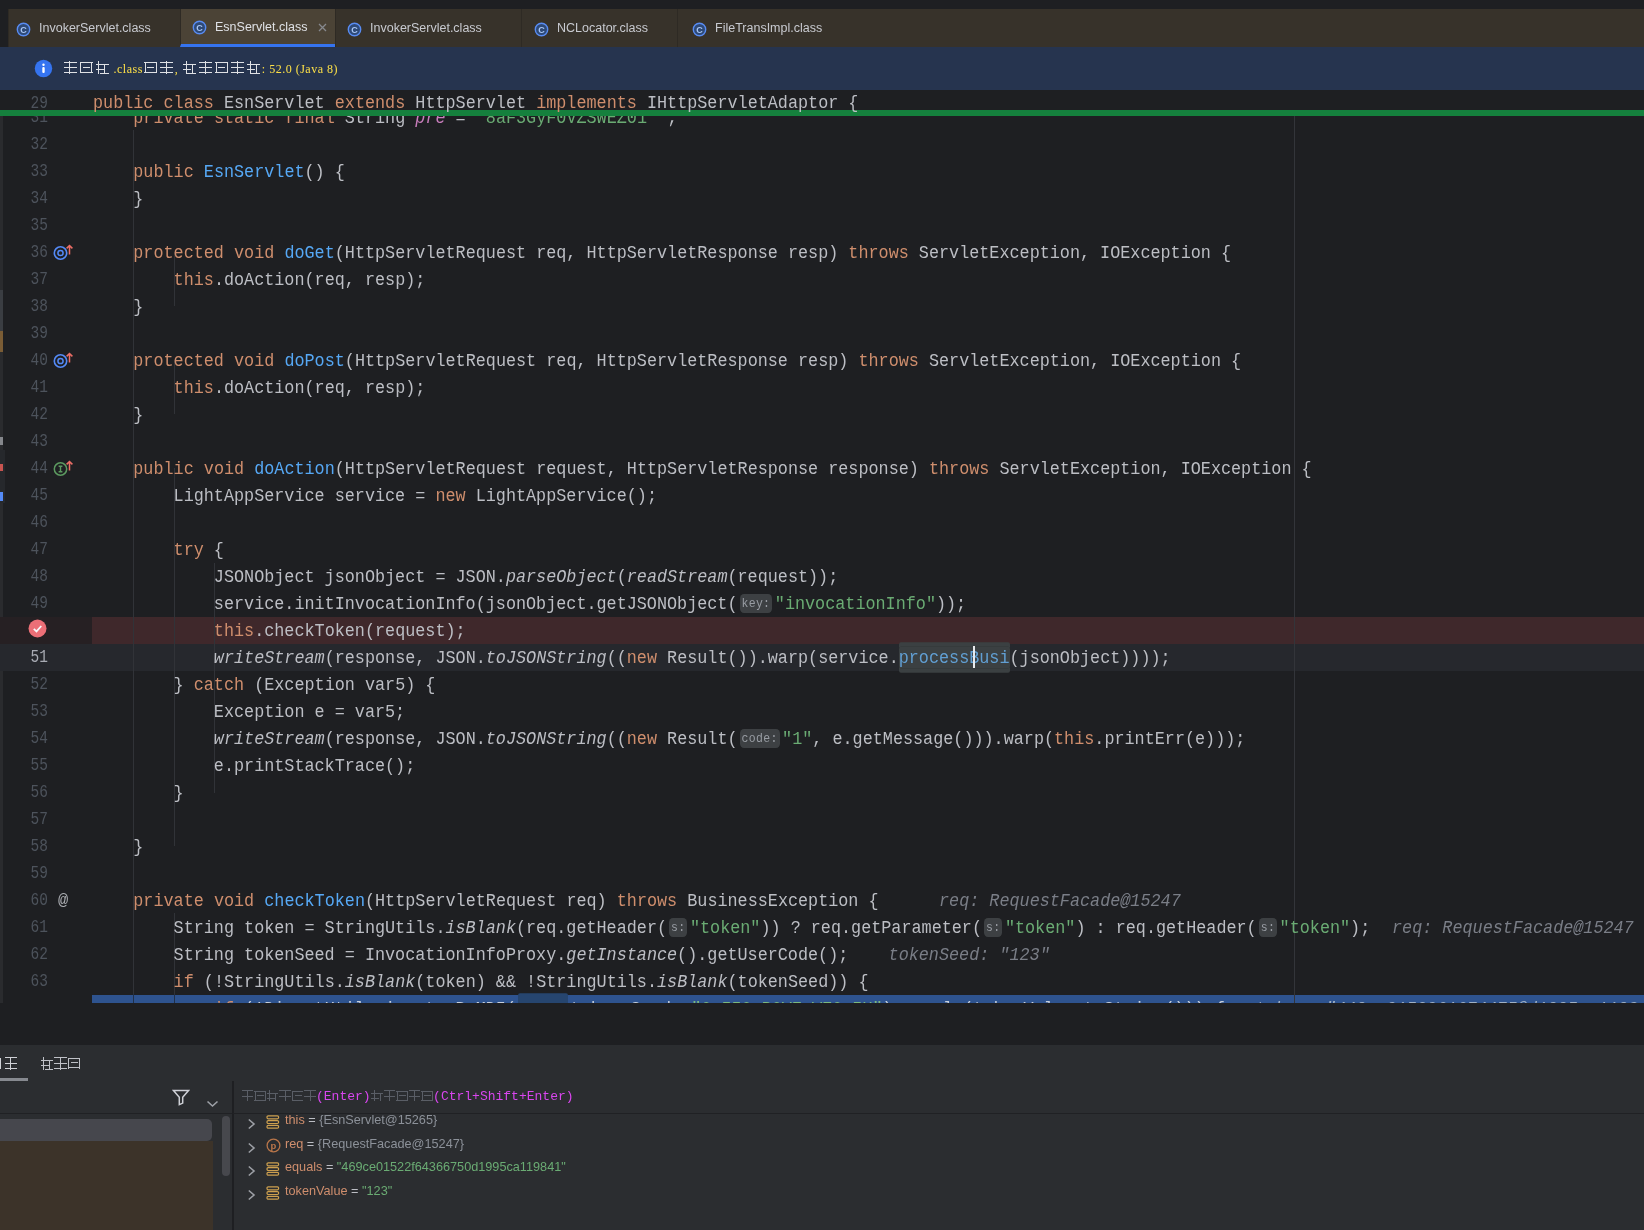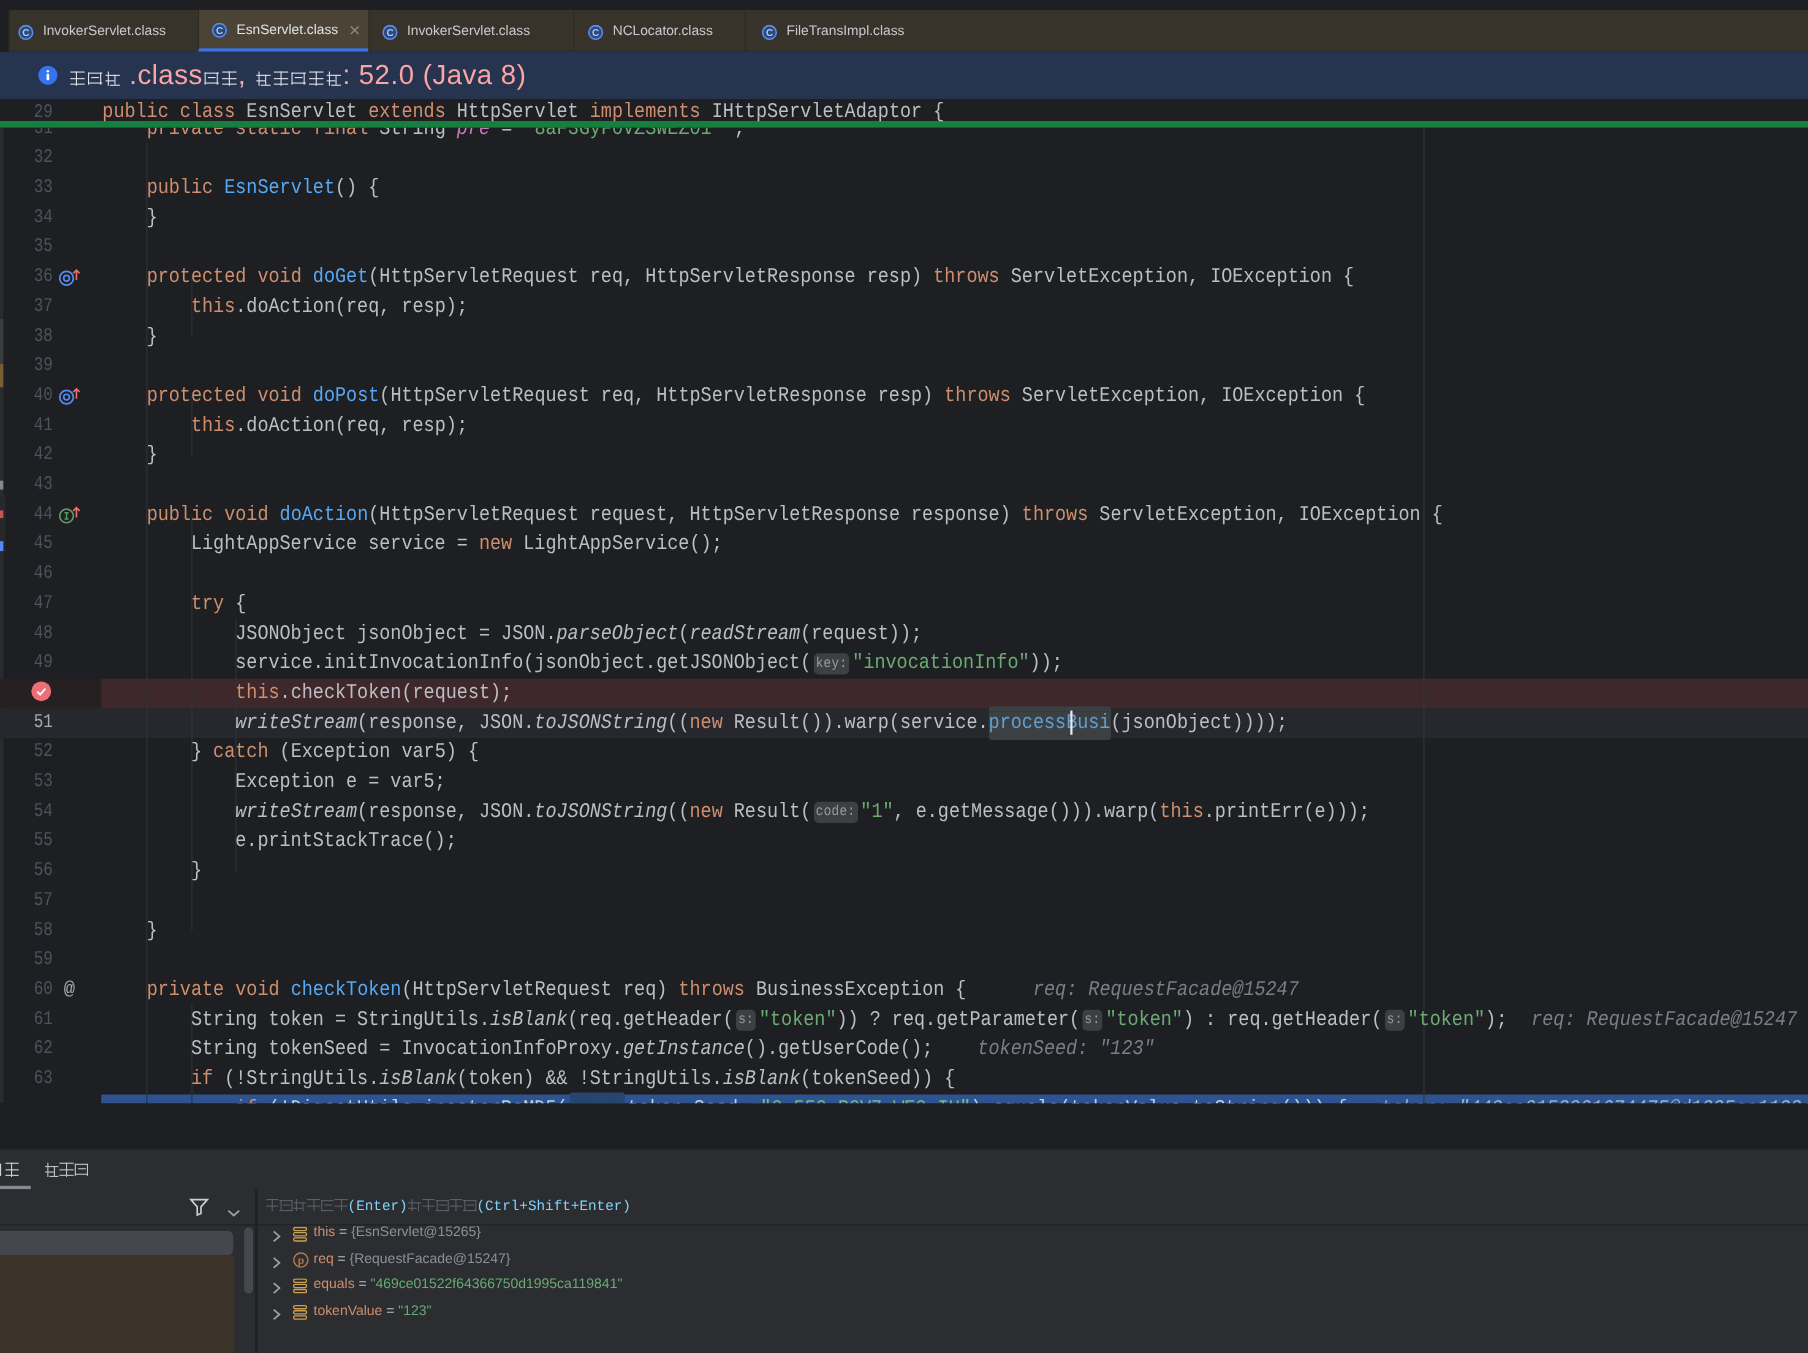--- a/index.html
+++ b/index.html
@@ -6,21 +6,21 @@
 
 #tabbar{position:absolute;left:0;top:0;width:1644px;height:47px;background:#1E1F22}
 #tabbg{position:absolute;left:8px;top:9px;right:0;height:38px;background:#37322A}
 .tab{position:absolute;top:9px;height:38px;display:flex;align-items:center;font-family:"Liberation Sans",sans-serif;font-size:12.5px;color:#C8CAD0;border-left:1px solid #2E2A24}
 .tab.act{background:#4B4336;color:#DFE1E5;border-bottom:3.5px solid #3574F0}
 .ci{display:inline-block;width:15px;height:15px;margin-right:8px;position:relative;top:1px}
 .tx{display:inline-block;width:11px;height:11px;margin-left:10px;position:relative;top:1px}
 
 #infobar{position:absolute;left:0;top:47px;width:1644px;height:43px;background:#26344F;display:flex;align-items:center}
 #infobar .ic{margin:0 9px 0 34px;width:19px;height:19px}
-#infobar .itx{font-family:Liberation Sans, sans-serif;font-size:25px;letter-spacing:0.5px;color:#fca5a5;--c:#DFE1E5}
+#infobar .itx{font-family:Liberation Serif, serif;font-size:12px;letter-spacing:0.5px;color:#fde047;--c:#DFE1E5}
 
 #editor{position:absolute;left:0;top:90px;width:1644px;height:913px;background:#1E1F22;overflow:hidden}
 #editor:before{content:"";position:absolute;left:0;top:0;width:2.5px;height:100%;background:#2A2B2E}
 .band{position:absolute;width:1644px;height:27px}
 .cl{position:absolute;left:93px;height:27px;line-height:27px;font-size:16.8px;white-space:pre;color:#BCBEC4;letter-spacing:0;transform:scaleY(1.13);transform-origin:50% 50%}
 .num{position:absolute;left:0;width:48px;height:27px;line-height:27px;font-size:14.5px;text-align:right;color:#4D535C;transform:scaleY(1.22);transform-origin:50% 50%}
 .t{color:#BCBEC4} .k{color:#CF8E6D} .m{color:#56A8F5} .s{color:#6AAB73}
 .i{color:#BCBEC4;font-style:italic} .fi{color:#C77DBB;font-style:italic}
 .h{color:#7A7E87;font-style:italic}
 .chip{display:inline-block;background:#3D4043;color:#989CA3;font-size:11.5px;line-height:17px;height:17px;border-radius:4px;padding:0 2px;margin:0 2.5px 0 2px;vertical-align:1px;font-style:normal;letter-spacing:0.3px}
@@ -37,21 +37,21 @@
 #sticky .num{line-height:26px;height:26px}
 #sticky .cl{line-height:26px;height:26px}
 
 #botpanel{position:absolute;left:0;top:1045px;width:1644px;height:185px;background:#2B2D30;font-family:"Liberation Sans",sans-serif}
 .btab{position:absolute;top:0;height:36px;line-height:36px;font-size:14px;color:#CFD1D6}
 #bunder{position:absolute;left:0;top:33px;width:28px;height:2.5px;background:#86898F}
 .btab .cj{margin:0 .5px;width:12.5px}
 #vsep{position:absolute;left:232px;top:36px;width:1.5px;height:149px;background:#1E1F22}
 #hsepL{position:absolute;left:0;top:67.5px;width:232px;height:1px;background:#202124}
 #hsepR{position:absolute;left:233px;top:67.5px;width:1411px;height:1px;background:#202124}
-#watchhint{position:absolute;left:241px;top:36px;height:32px;line-height:32px;color:#7dd3fc;font-size:13px;font-family:"Liberation Mono",monospace;--c:#5A5E66}
+#watchhint{position:absolute;left:241px;top:36px;height:32px;line-height:32px;color:#d946ef;font-size:13px;font-family:"Liberation Mono",monospace;--c:#5A5E66}
 #watchhint .cj{width:11.5px;height:11.5px;margin:0 .5px;vertical-align:-1px}
 #framesel{position:absolute;left:0;top:74px;width:212px;height:22px;background:#46474D;border-radius:0 5px 5px 0}
 #framebrown{position:absolute;left:0;top:96px;width:213px;height:89px;background:#3C3329}
 #fscroll{position:absolute;left:222px;top:71px;width:8px;height:60px;background:#47484D;border-radius:4px}
 .vr{position:absolute;left:0;width:1411px;height:23px;line-height:23px;font-size:12.7px}
 .vch{position:absolute;left:14px;top:6px;width:9px;height:12px}
 .vic{position:absolute;left:33px;top:5px;width:14px;height:14px}
 .vn{margin-left:52px;color:#CF8E6D}
 .veq{color:#BCBEC4}
 .vo{color:#8C9199} .vs{color:#6AAB73}

